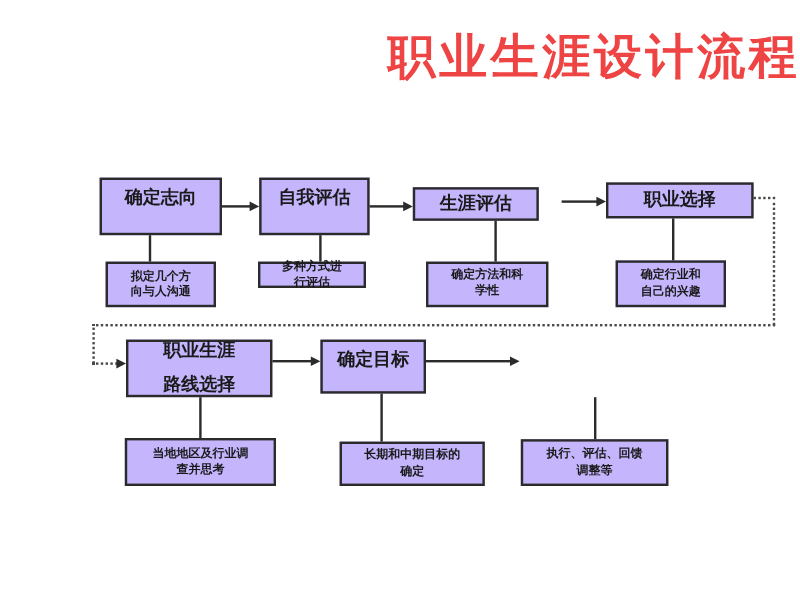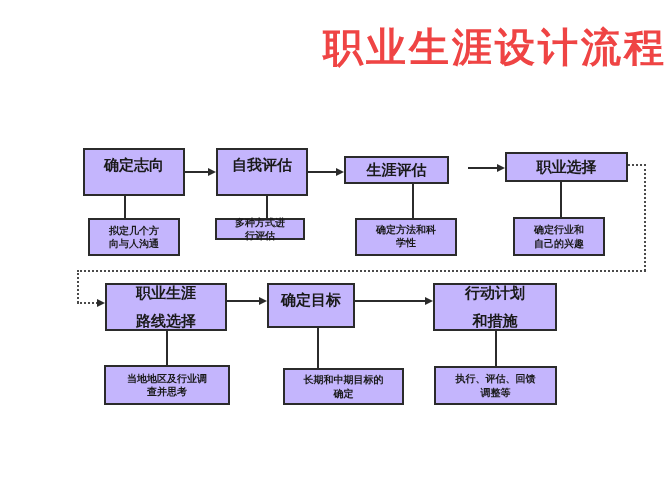--- a/index.html
+++ b/index.html
@@ -112,24 +112,20 @@
 路线选择</span>
   </div>
 
   <div class="node small" style="left:513px;top:217px;width:92px;height:39px;">
     <span>确定行业和
 自己的兴趣</span>
   </div>
   <div class="node big top-text" style="left:267px;top:283px;width:88px;height:45px;">
     <span>确定目标</span>
   </div>
-  <div class="node big spread-text" style="left:433px;top:283px;width:124px;height:48px;">
-    <span>行动计划
-和措施</span>
-  </div>
 
   <div class="node small" style="left:104px;top:365px;width:126px;height:40px;">
     <span>当地地区及行业调
 查并思考</span>
   </div>
   <div class="node small" style="left:261px;top:368px;width:121px;height:37px;margin-left:22px;">
     <span>长期和中期目标的
 确定</span>
   </div>
   <div class="node small" style="left:434px;top:366px;width:123px;height:39px;">

